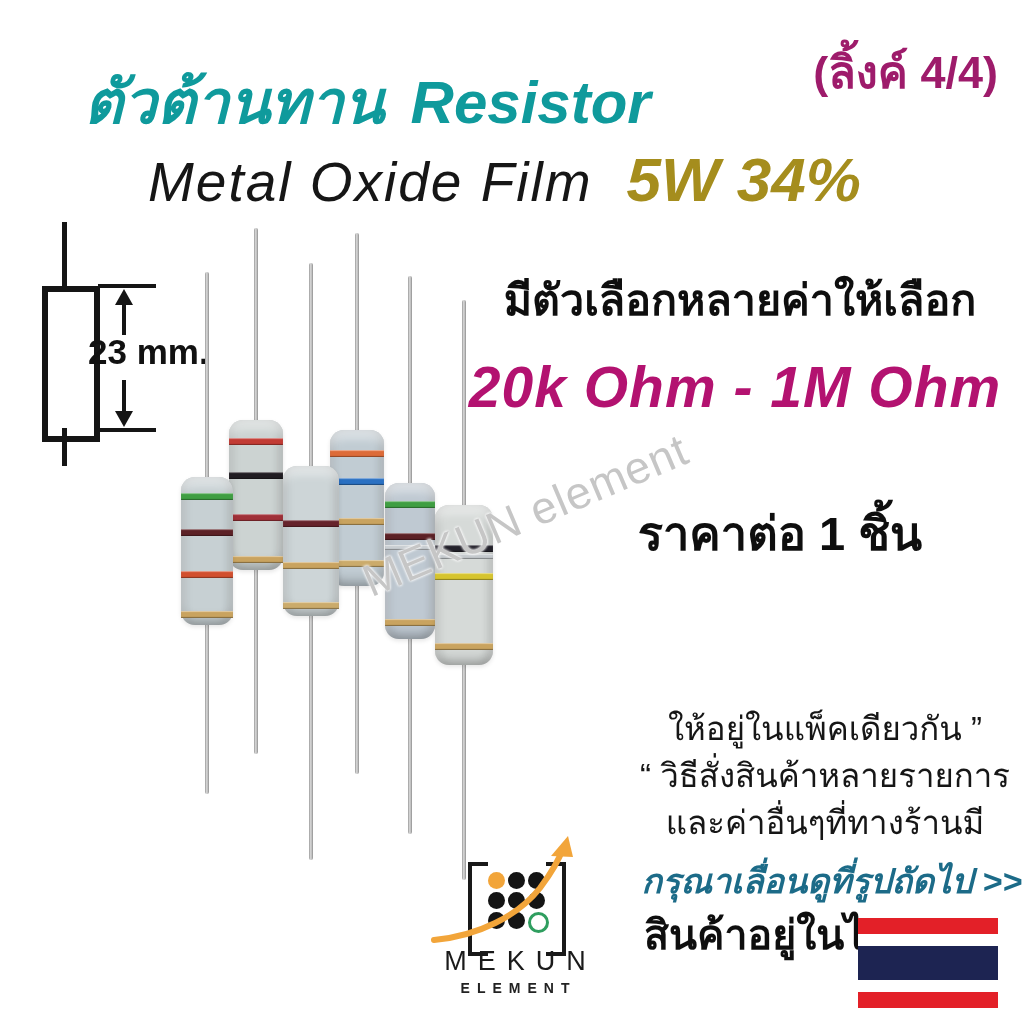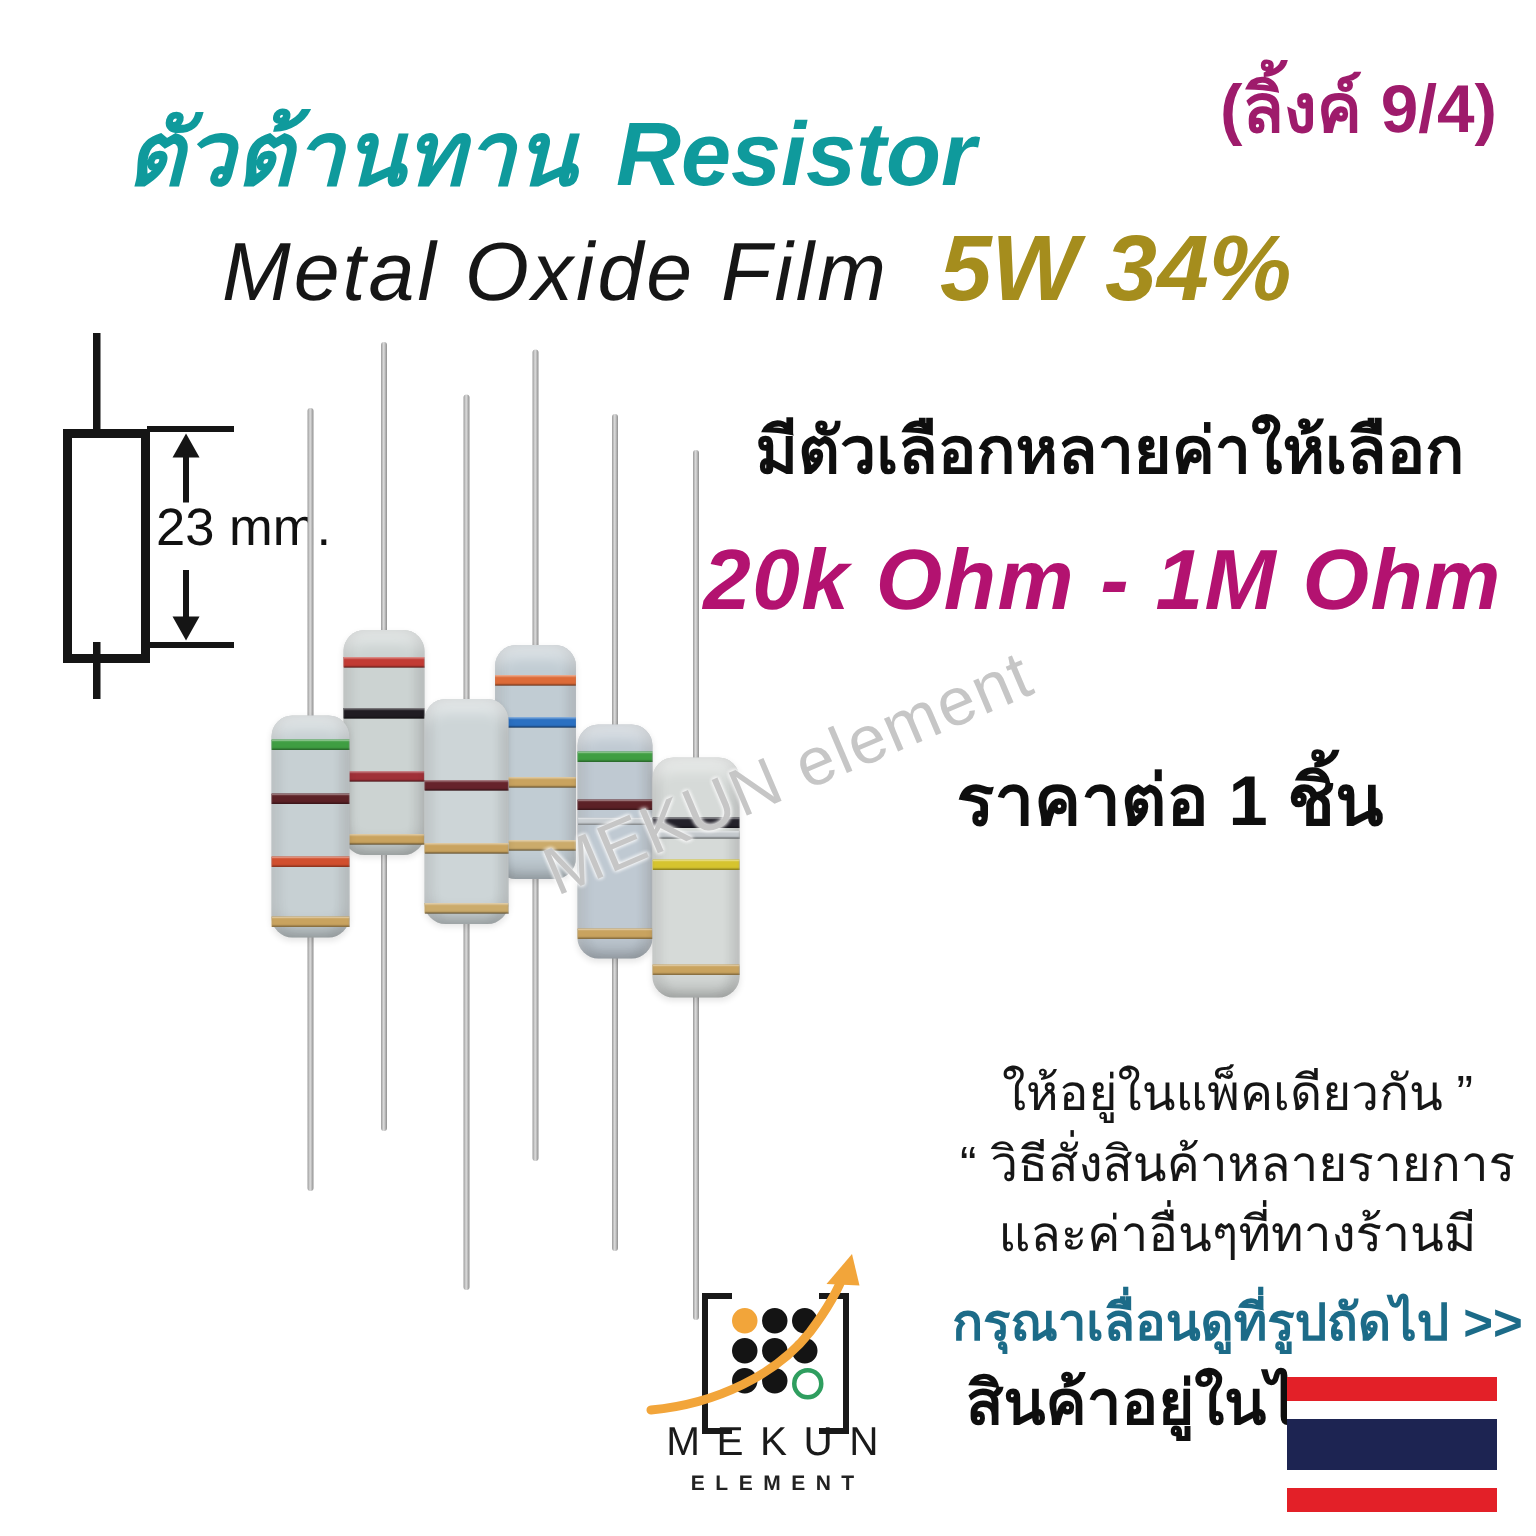--- a/index.html
+++ b/index.html
@@ -37,21 +37,21 @@
   #dim-tick-top{left:98px;top:284px;width:58px;height:4px;}
   #dim-tick-bottom{left:98px;top:428px;width:58px;height:4px;}
   #dim-seg-top{left:122px;top:303px;width:4px;height:32px;}
   #dim-seg-bottom{left:122px;top:380px;width:4px;height:32px;}
   #dim-arrow-up{left:115px;top:289px;width:0;height:0;
     border-left:9px solid transparent;border-right:9px solid transparent;
     border-bottom:16px solid #151515;}
   #dim-arrow-down{left:115px;top:411px;width:0;height:0;
     border-left:9px solid transparent;border-right:9px solid transparent;
     border-top:16px solid #151515;}
-  #dim-label{left:88px;top:332px;font-size:35px;font-weight:400;color:#111;white-space:nowrap;margin-left:16px;}
+  #dim-label{left:88px;top:332px;font-size:35px;font-weight:700;color:#111;white-space:nowrap;}
 
   
   #resistor-photo{left:0;top:0;width:1024px;height:1024px;pointer-events:none;}
   .lead{
     position:absolute;width:4px;z-index:1;border-radius:2px;
     background:linear-gradient(90deg,#9a9a9a,#dcdcdc 45%,#8f8f8f);
   }
   .resistor-body{
     position:absolute;border-radius:14px;
     box-shadow:inset 0 8px 10px rgba(255,255,255,.55),
@@ -74,22 +74,22 @@
   
   #options-line{left:462px;top:266px;width:556px;text-align:center;
     font-size:43px;font-weight:600;color:#0e0e0e;white-space:nowrap;}
   #range-line{left:448px;top:354px;width:574px;text-align:center;
     font-size:57px;font-style:italic;font-weight:700;letter-spacing:1px;
     color:var(--magenta,#b31270);white-space:nowrap;}
   #price-line{left:598px;top:496px;width:364px;text-align:center;
     font-size:47px;font-weight:600;color:#0e0e0e;white-space:nowrap;}
   #quote-block{left:628px;top:706px;width:394px;text-align:center;
     font-size:33px;line-height:1.42;font-weight:500;color:#161616;}
-  #scroll-note{left:628px;top:854px;width:394px;text-align:center;
-    font-size:34px;font-weight:600;color:var(--note-teal,#1c6b88);white-space:nowrap;}
+  #scroll-note{left:628px;top:854px;width:394px;text-align:right;
+    font-size:34px;font-weight:600;color:var(--note-teal,#1c6b88);white-space:nowrap;font-style:italic;}
   #stock-block{left:644px;top:912px;font-size:41px;font-weight:700;
     line-height:1.16;color:#0e0e0e;}
 
   
   #thai-flag{left:858px;top:918px;width:140px;height:90px;}
   .flag-stripe{position:absolute;left:0;width:140px;}
   #flag-red-top{top:0;height:16px;background:var(--flag-red,#e32028);}
   #flag-white-top{top:16px;height:12px;background:#ffffff;}
   #flag-navy{top:28px;height:34px;background:var(--flag-navy,#1d2452);}
   #flag-white-bottom{top:62px;height:12px;background:#ffffff;}
@@ -108,21 +108,21 @@
     width:15px;height:15px;}
   #logo-arrow{position:absolute;left:0;top:-6px;z-index:3;}
   #logo-name{position:absolute;left:0;top:106px;width:170px;text-align:center;
     font-size:27px;font-weight:500;letter-spacing:11px;text-indent:11px;color:#1a1a1a;}
   #logo-subname{position:absolute;left:0;top:140px;width:170px;text-align:center;
     font-size:14px;font-weight:700;letter-spacing:7px;text-indent:7px;color:#222;}
 </style>
 </head>
 <body>
 
-<div class="abs" id="link-badge">(ลิ้งค์ 9/4)</div>
+<div class="abs" id="link-badge">(ลิ้งค์ 4/4)</div>
 <div class="abs" id="page-title">
   <span class="title-thai">ตัวต้านทาน</span><span class="title-en">Resistor</span>
 </div>
 <div class="abs" id="subtitle-row">
   <span class="subtitle-main">Metal Oxide Film</span><span class="subtitle-spec">5W 34%</span>
 </div>
 
 <div>
   <div class="abs schem-ink" id="schem-lead-top"></div>
   <div class="abs" id="schem-rect"></div>

